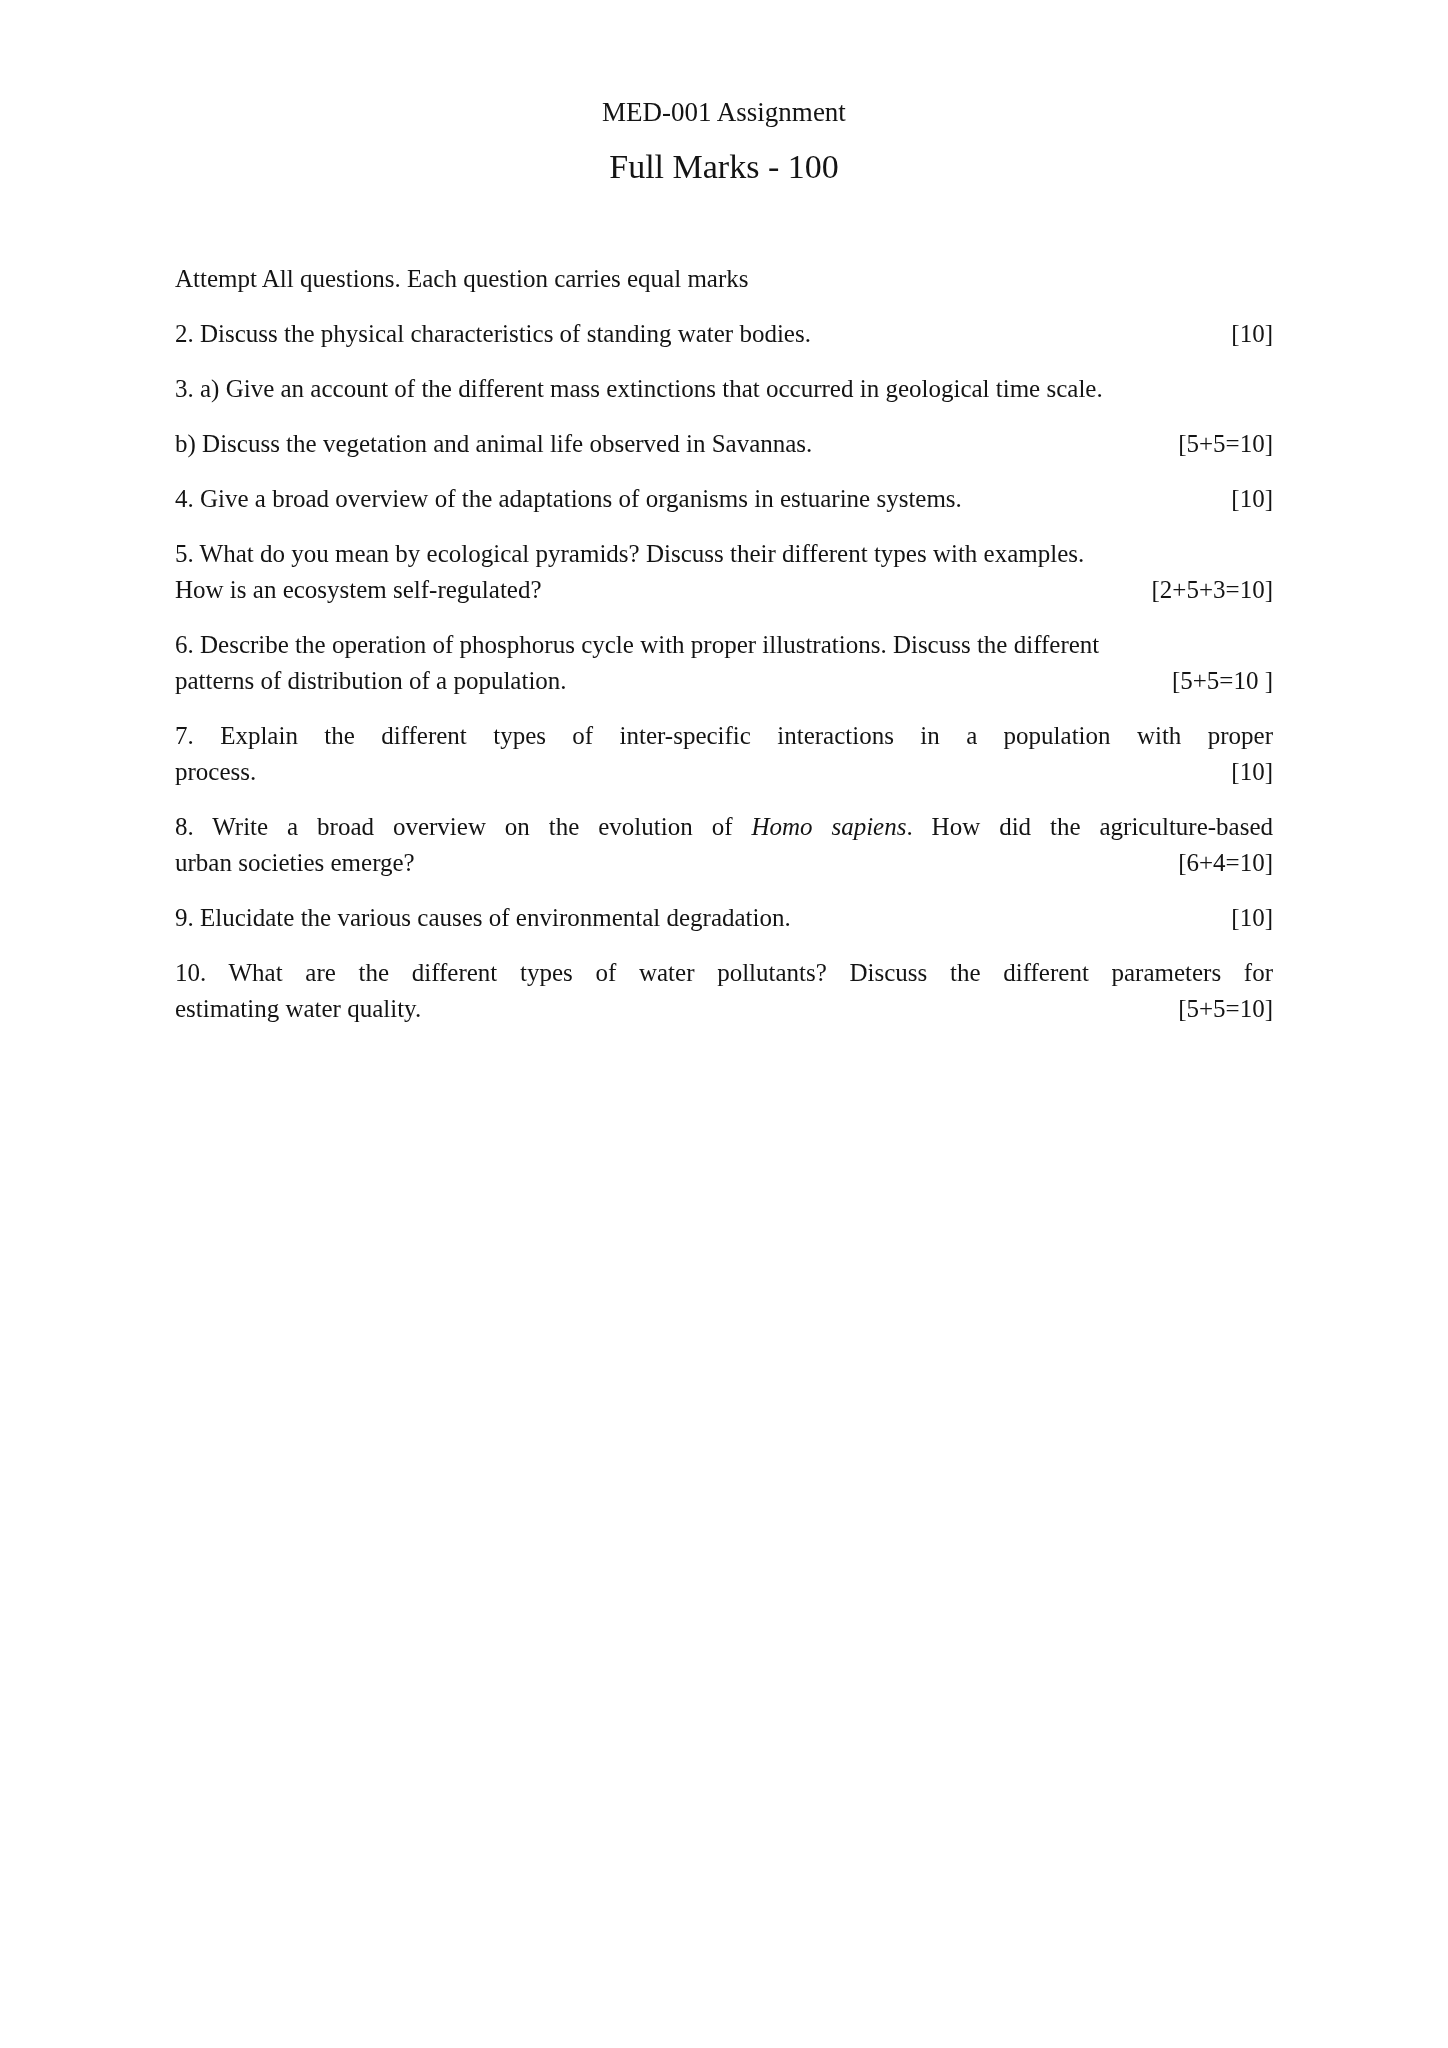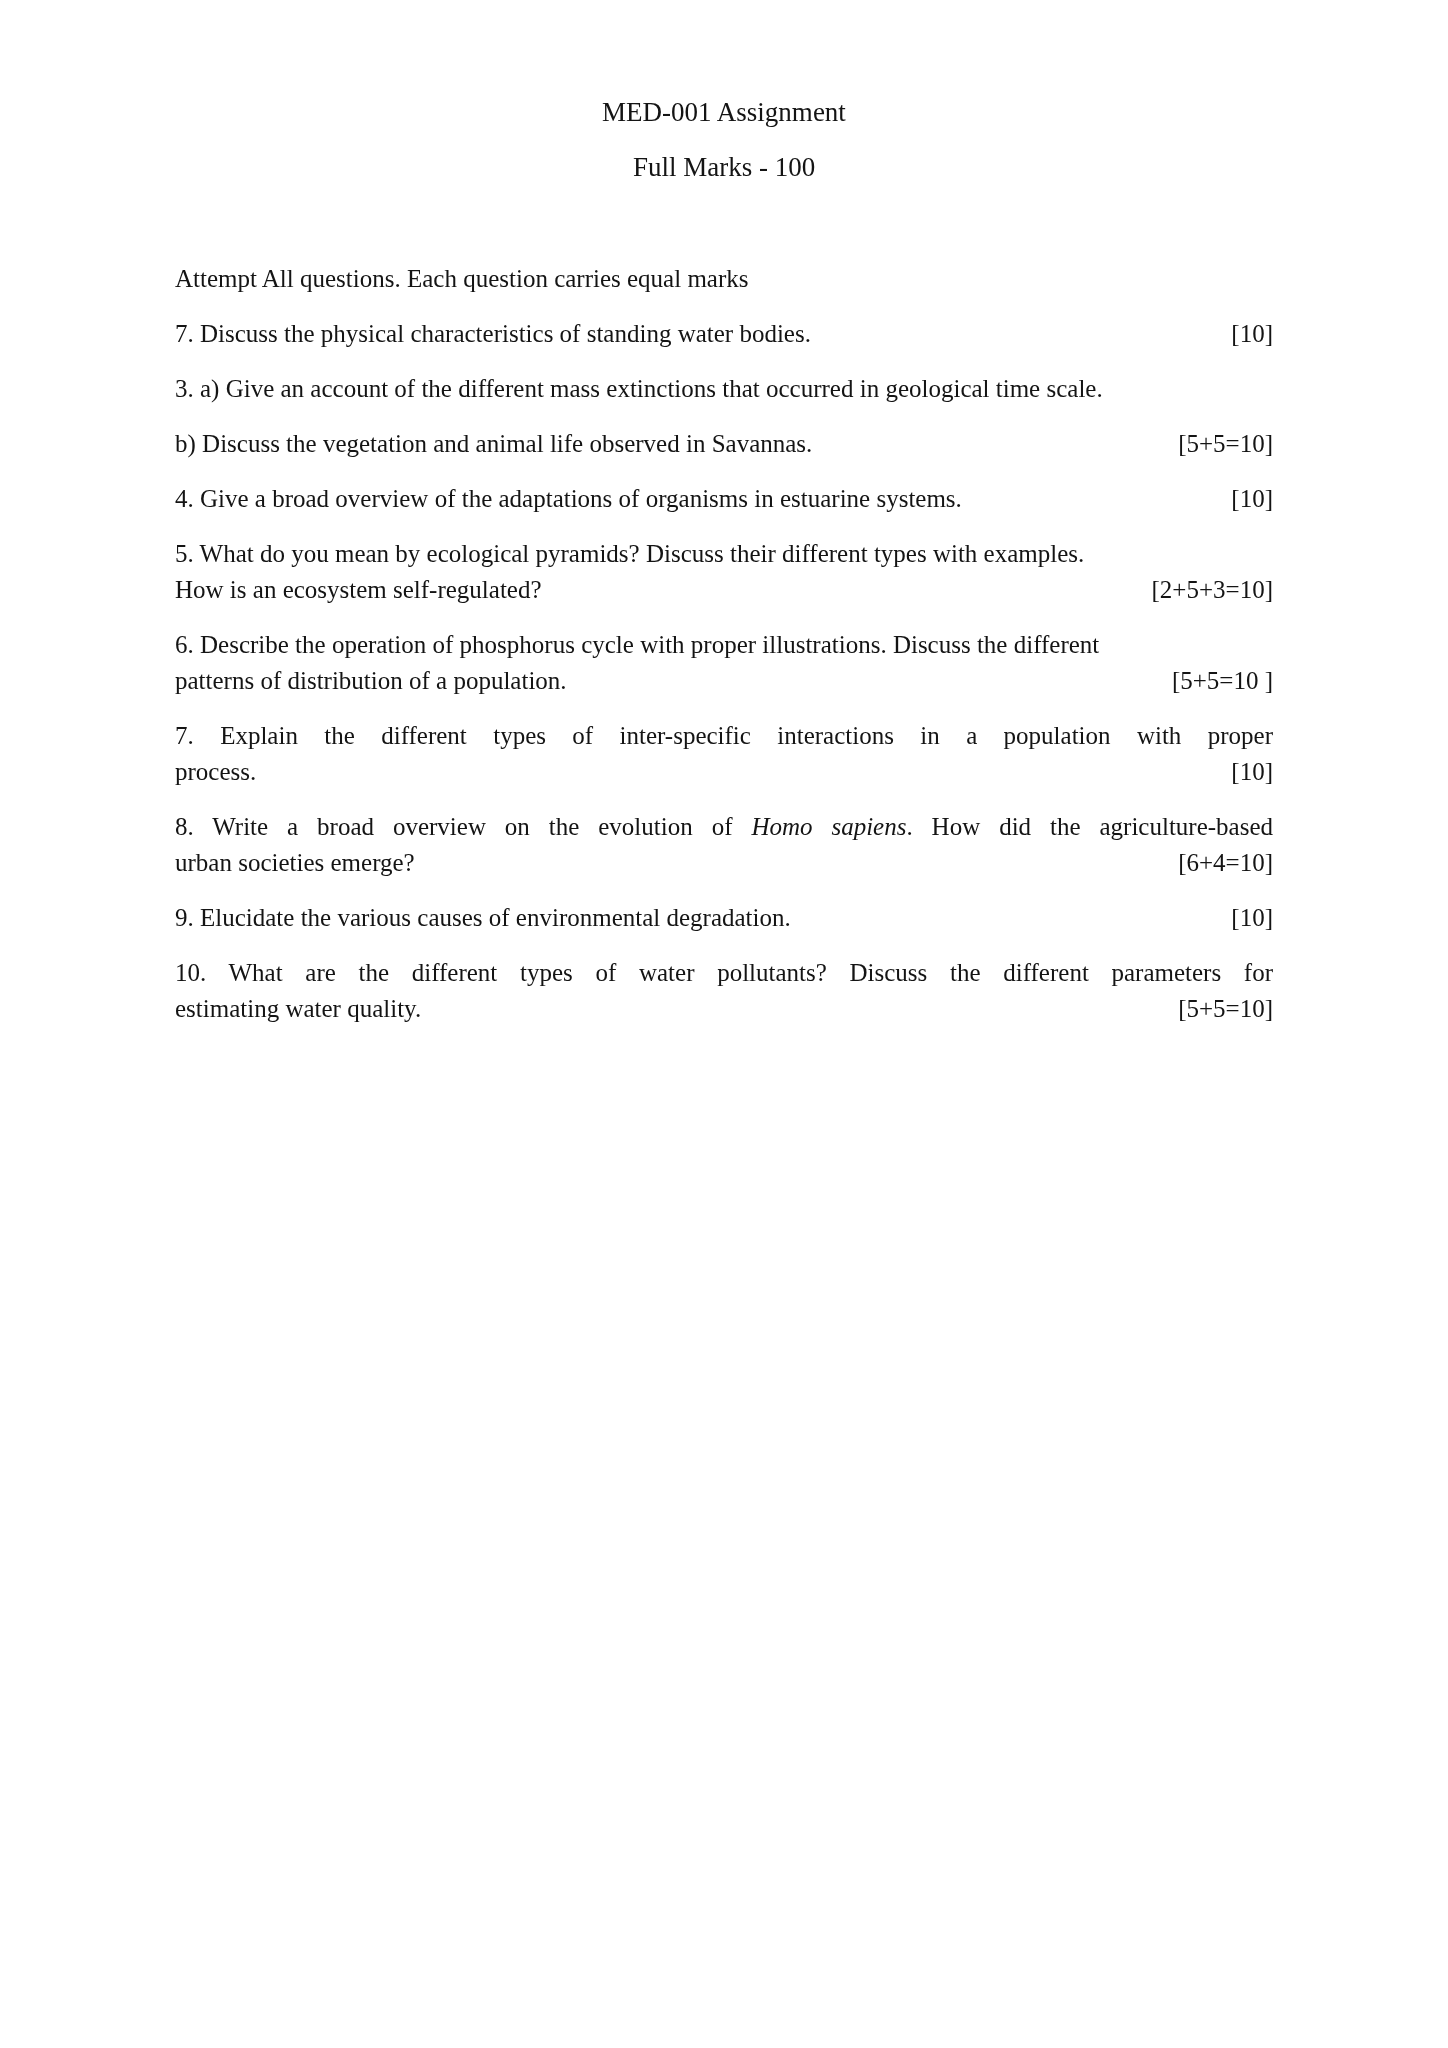--- a/index.html
+++ b/index.html
@@ -23,21 +23,21 @@
   }
   .heading {
     text-align: center;
     margin-bottom: 19px;
     font-size: 27px;
     white-space: nowrap;
   }
   .subheading {
     text-align: center;
     margin-bottom: 76px;
-    font-size: 27px;
+    font-size: 34px;
     white-space: nowrap;
   }
   .para {
     margin-bottom: 19px;
   }
   .q {
     margin-bottom: 19px;
   }
   .qline {
     white-space: nowrap;
@@ -71,21 +71,21 @@
 <div class="content">
 
   <div class="heading">MED-001 Assignment</div>
   <div class="subheading">Full Marks - 100</div>
 
   <div class="para qline">Attempt All questions. Each question carries equal marks</div>
 
 
   <div class="q">
     <div class="qline flexline">
-      <span class="qtext">7. Discuss the physical characteristics of standing water bodies.</span>
+      <span class="qtext">2. Discuss the physical characteristics of standing water bodies.</span>
       <span class="marks">[10]</span>
     </div>
   </div>
 
   <div class="q">
     <div class="qline">3. a) Give an account of the different mass extinctions that occurred in geological time scale.</div>
   </div>
 
   <div class="q">
     <div class="qline flexline">

